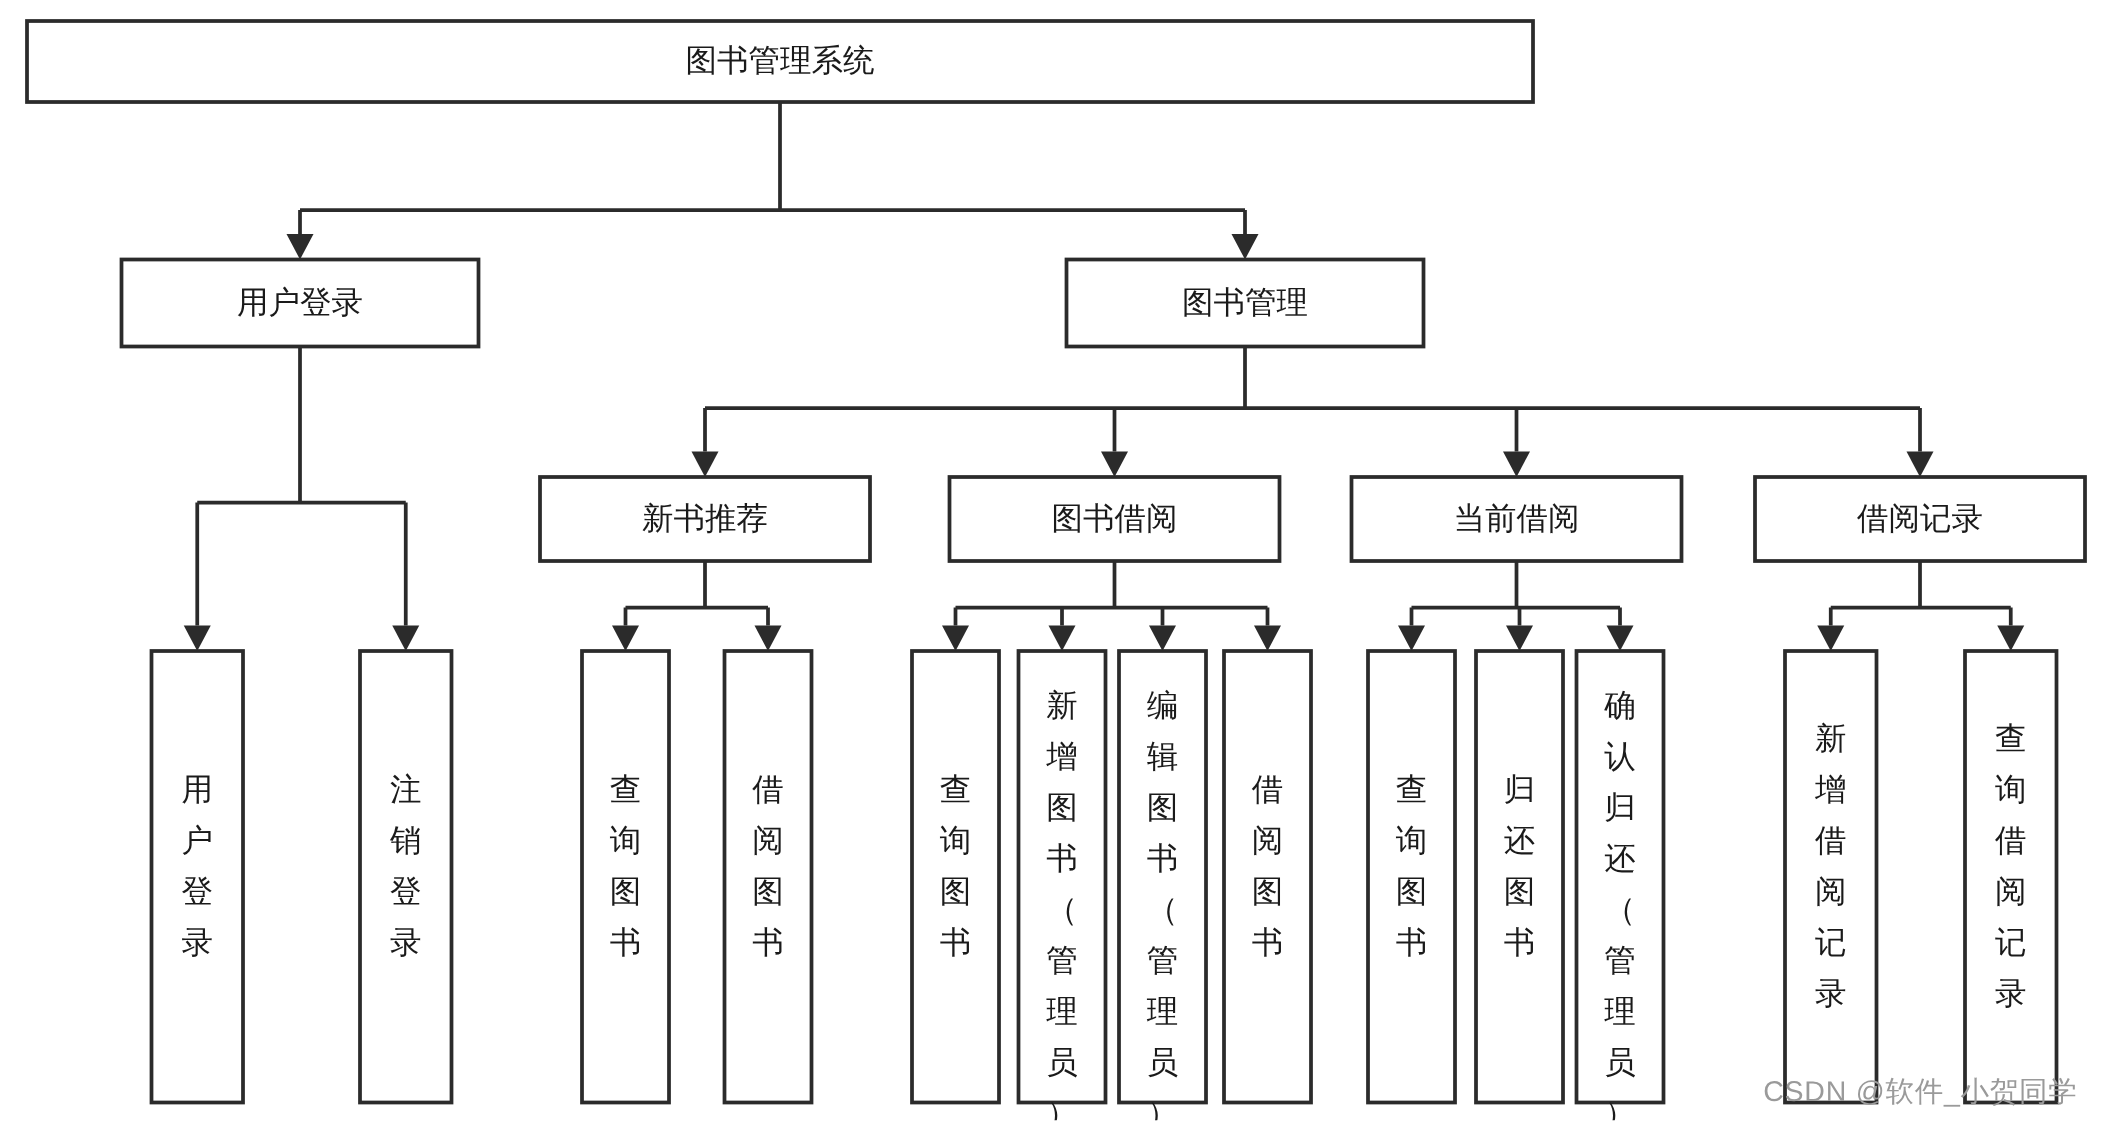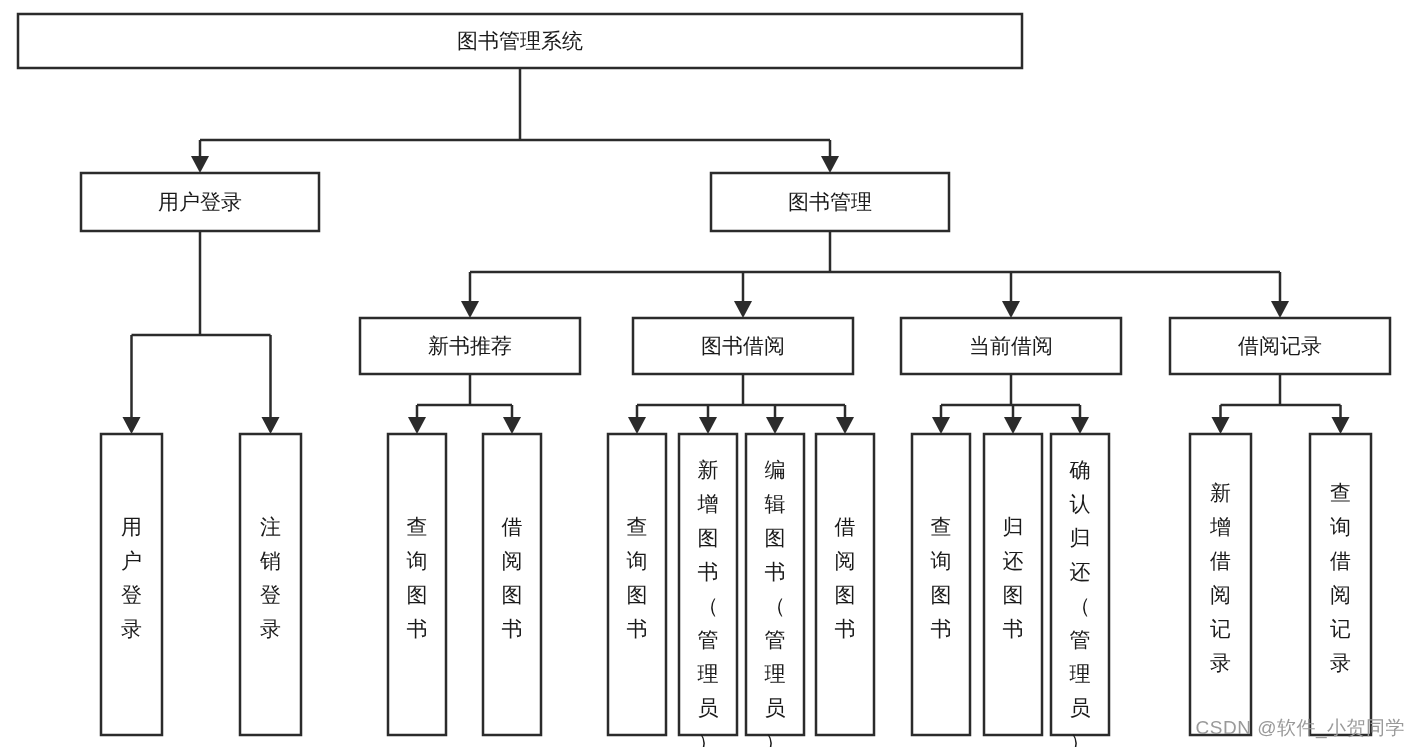--- a/index.html
+++ b/index.html
@@ -49,21 +49,21 @@
     dominant-baseline: middle;
   }
   .node-label-vertical {
     fill: #1a1a1a;
     font-family: "Liberation Sans", "DejaVu Sans", sans-serif;
     font-size: 21px;
     text-anchor: middle;
   }
   .watermark {
     position: absolute;
-    right: 0;
+    right: 20px;
     bottom: 6px;
     font-family: "Liberation Sans", "DejaVu Sans", sans-serif;
     font-size: 19px;
     color: #9a9a9a;
     letter-spacing: 0.5px;
     white-space: nowrap;
     pointer-events: none;
   }
 </style>
 </head>

